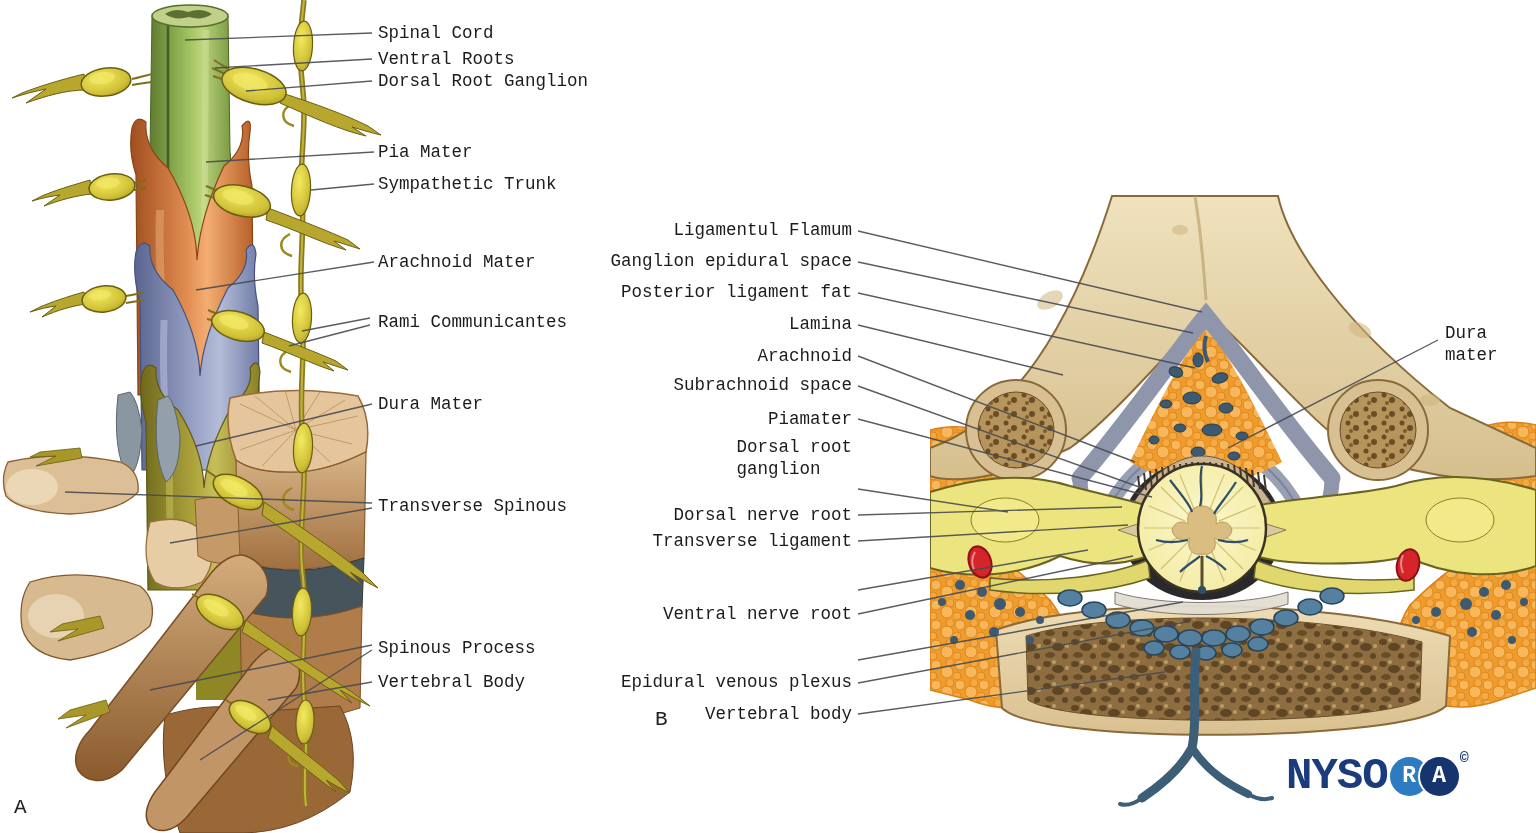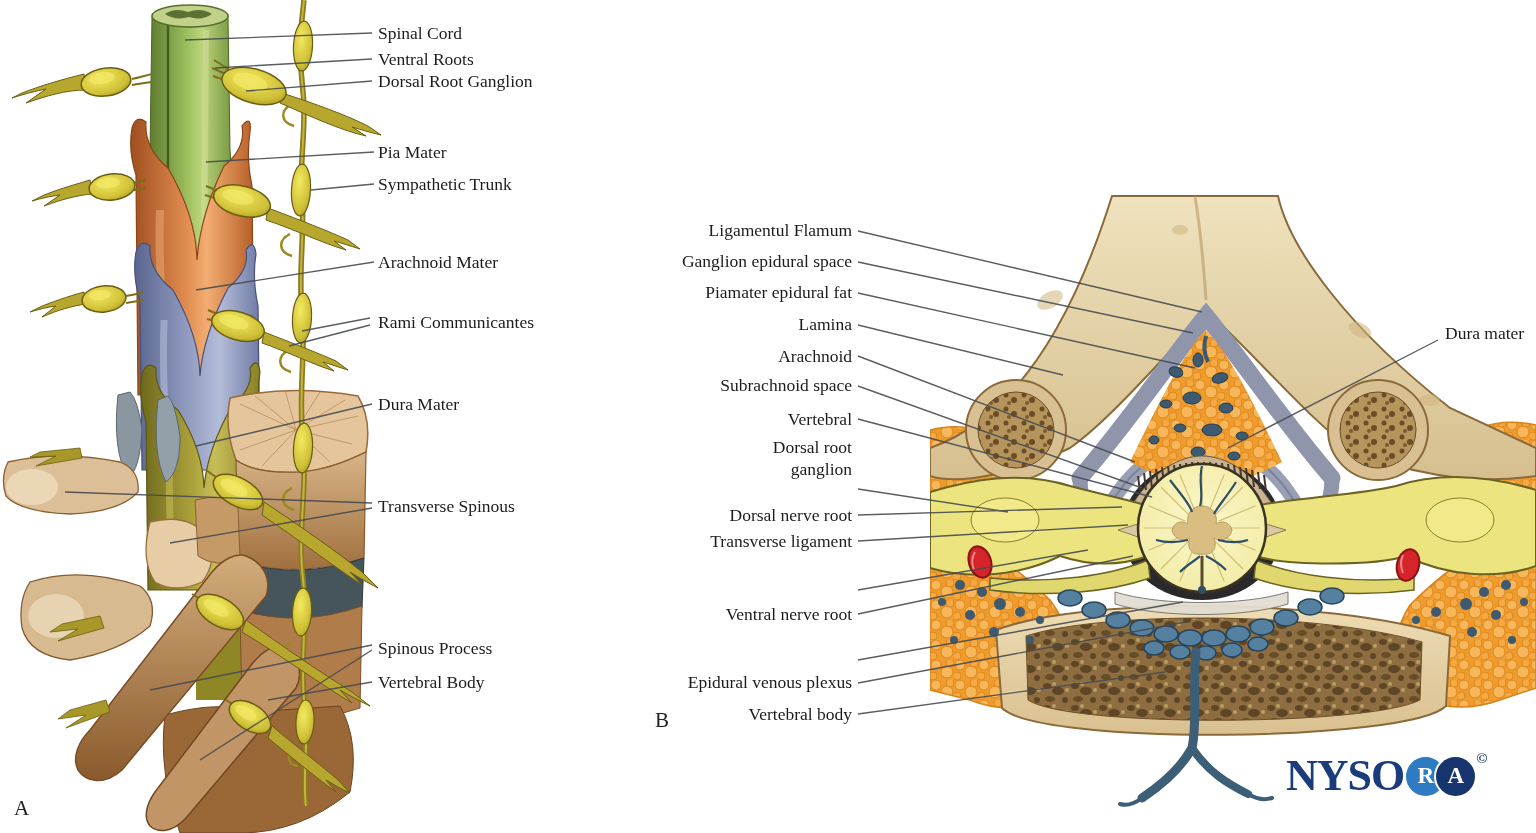--- a/index.html
+++ b/index.html
@@ -1,21 +1,21 @@
 <!DOCTYPE html>
 <html><head>
 <meta charset="utf-8">
 <style>
   html,body{margin:0;padding:0;background:#fff;}
   .canvas{position:relative;width:1536px;height:833px;background:#ffffff;overflow:hidden;
-          font-family:Liberation Serif, serif;}
+          font-family:Liberation Mono, monospace;}
   .art{position:absolute;top:0;}
   .lbl{position:absolute;font-size:17.5px;line-height:22px;color:#1c1c1c;white-space:pre-line;}
   .lbl.la{left:378px;text-align:left;}
-  .lbl.rb{right:684px;text-align:right;}
+  .lbl.rb{right:684px;}
   .panel-letter{position:absolute;font-size:21px;color:#222;}
   .overlay{position:absolute;left:0;top:0;pointer-events:none;}
   .logo{position:absolute;left:1286px;top:752px;display:flex;align-items:center;height:48px;}
   .logo .word{font-weight:bold;font-size:44px;letter-spacing:-1px;line-height:48px;}
   .logo .disc{width:39px;height:39px;border-radius:50%;display:flex;align-items:center;justify-content:center;
               color:#fff;font-weight:bold;font-size:23px;}
   .logo .disc.r{margin-left:2px;z-index:1;}
   .logo .disc.a{margin-left:-9px;z-index:2;box-shadow:0 0 0 2px #fff;}
   .logo .copy{font-size:15px;font-weight:bold;align-self:flex-start;margin-top:-2px;margin-left:1px;}
 </style>
@@ -471,25 +471,25 @@
   <div class="lbl la" style="top:251px">Arachnoid Mater</div>
   <div class="lbl la" style="top:311px">Rami Communicantes</div>
   <div class="lbl la" style="top:393px">Dura Mater</div>
   <div class="lbl la" style="top:495px">Transverse Spinous</div>
   <div class="lbl la" style="top:637px">Spinous Process</div>
   <div class="lbl la" style="top:671px">Vertebral Body</div>
   <div class="panel-letter" style="left:14px;top:796px">A</div>
 
   <div class="lbl rb" style="top:219px">Ligamentul Flamum</div>
   <div class="lbl rb" style="top:250px">Ganglion epidural space</div>
-  <div class="lbl rb" style="top:281px">Piamater epidural fat</div>
+  <div class="lbl rb" style="top:281px">Posterior ligament fat</div>
   <div class="lbl rb" style="top:313px">Lamina</div>
   <div class="lbl rb" style="top:345px">Arachnoid</div>
   <div class="lbl rb" style="top:374px">Subrachnoid space</div>
-  <div class="lbl rb" style="top:408px">Vertebral</div>
+  <div class="lbl rb" style="top:408px">Piamater</div>
   <div class="lbl rb" style="top:436px">Dorsal root
 ganglion</div>
   <div class="lbl rb" style="top:504px">Dorsal nerve root</div>
   <div class="lbl rb" style="top:530px">Transverse ligament</div>
   <div class="lbl rb" style="top:603px">Ventral nerve root</div>
   <div class="lbl rb" style="top:671px">Epidural venous plexus</div>
   <div class="lbl rb" style="top:703px">Vertebral body</div>
   <div class="lbl" style="left:1445px;top:322px">Dura mater</div>
   <div class="panel-letter" style="left:655px;top:708px">B</div>
 

